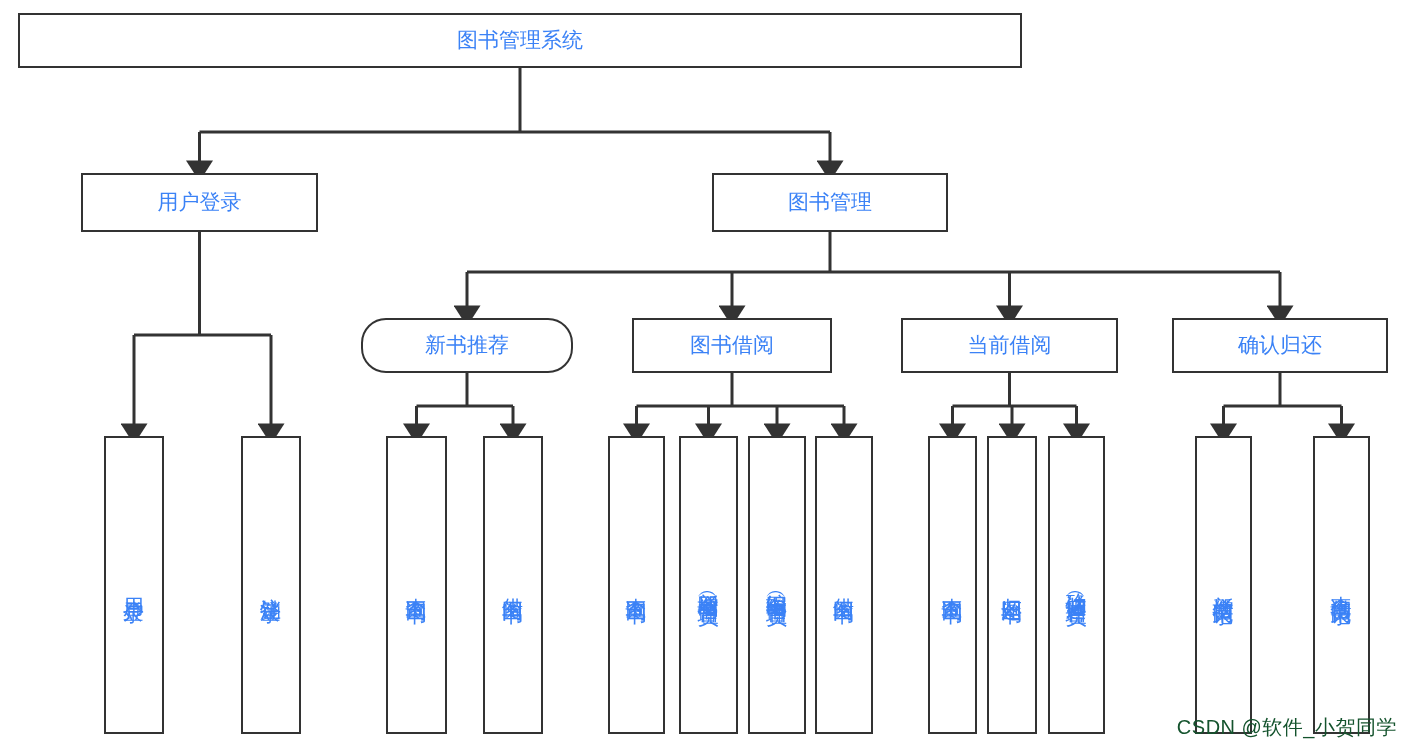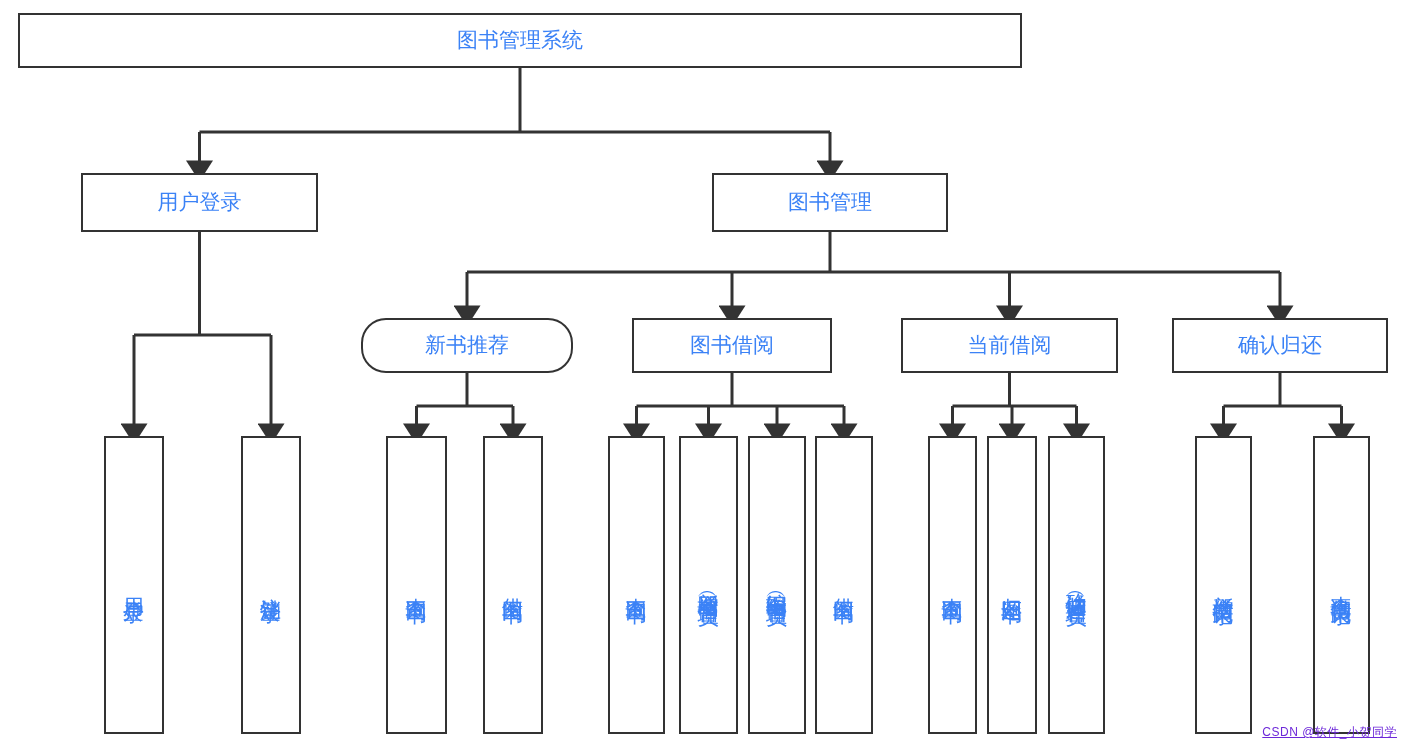--- a/index.html
+++ b/index.html
@@ -56,26 +56,25 @@
     text-orientation: upright;
     font-size: 21px;
     letter-spacing: 2px;
     line-height: 1;
     white-space: nowrap;
   }
   .watermark {
     position: absolute;
     right: 8px;
     bottom: 6px;
-    font-size: 12px;
-    color: #6d28d9;
+    font-size: 20px;
+    color: #14532d;
     letter-spacing: 0.5px;
     white-space: nowrap;
     pointer-events: none;
-    text-decoration: underline;
   }
 </style>
 </head>
 <body>
 
 <div id="diagram-root">
 
   <svg class="diagram-canvas" viewBox="0 0 1405 747" xmlns="http://www.w3.org/2000/svg">
     <defs>
       <marker id="arrowhead" markerWidth="9" markerHeight="9" refX="3.2" refY="4.5" orient="auto" markerUnits="strokeWidth">

